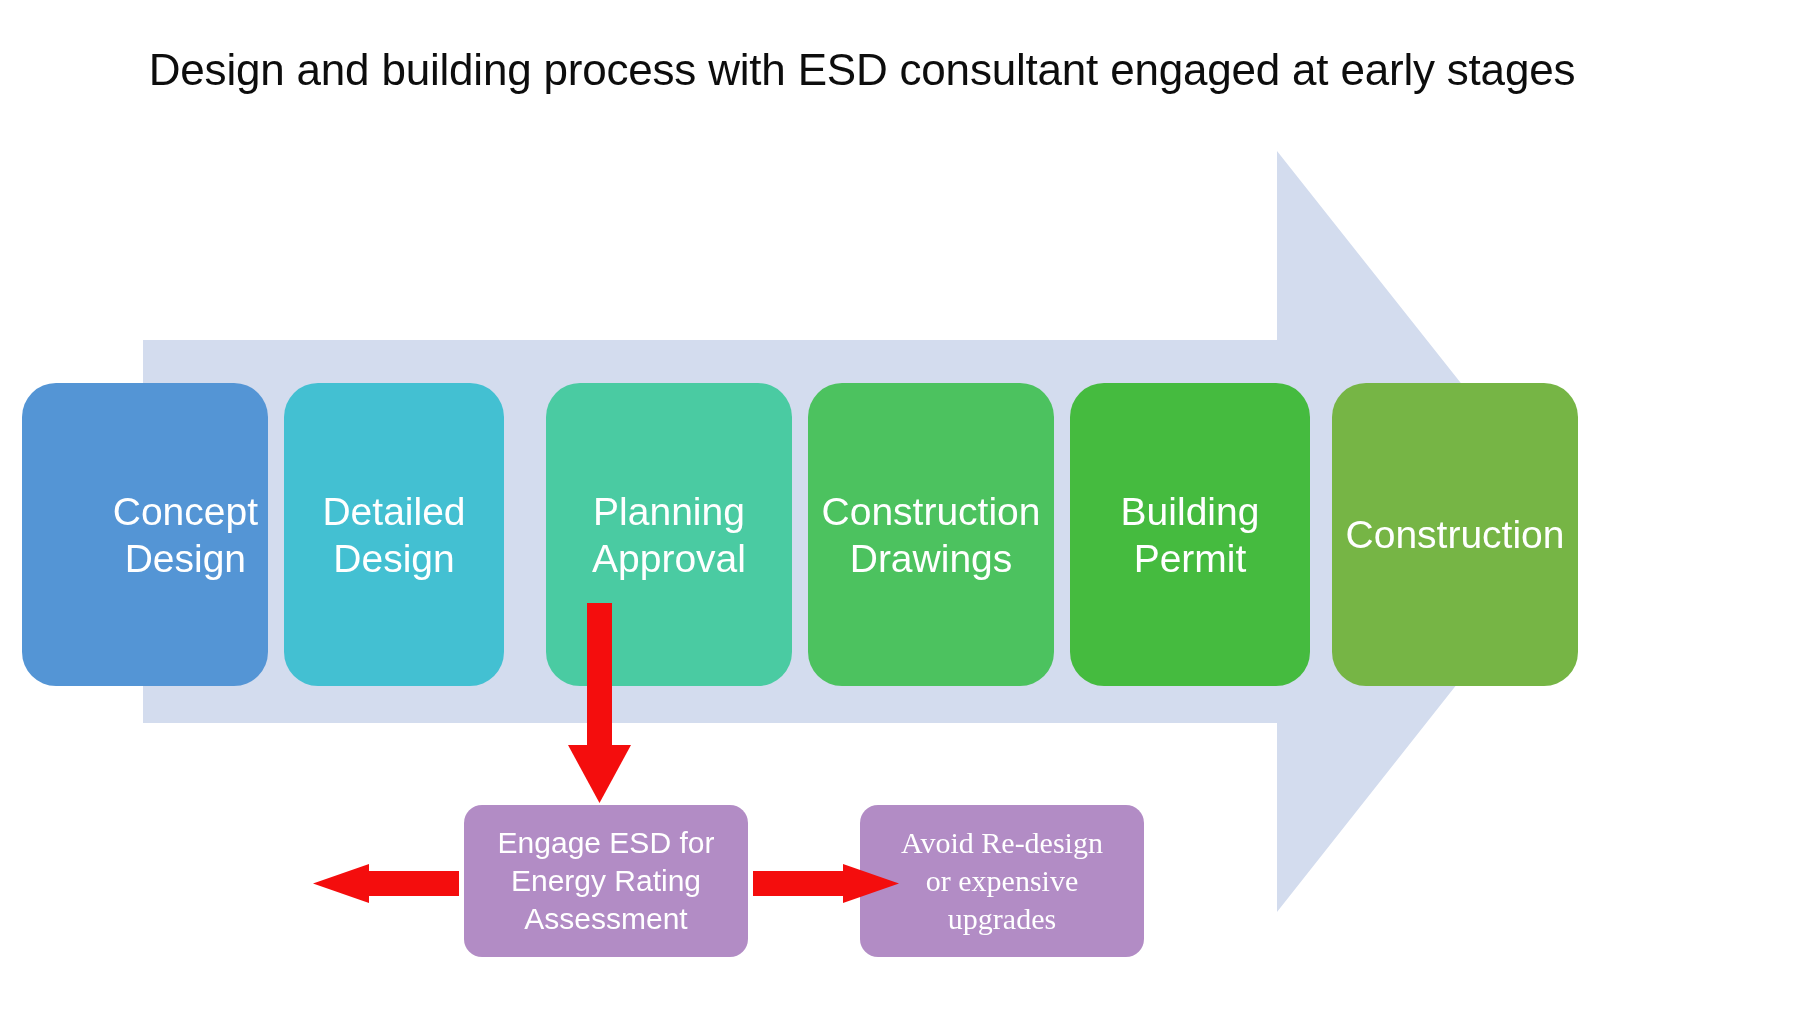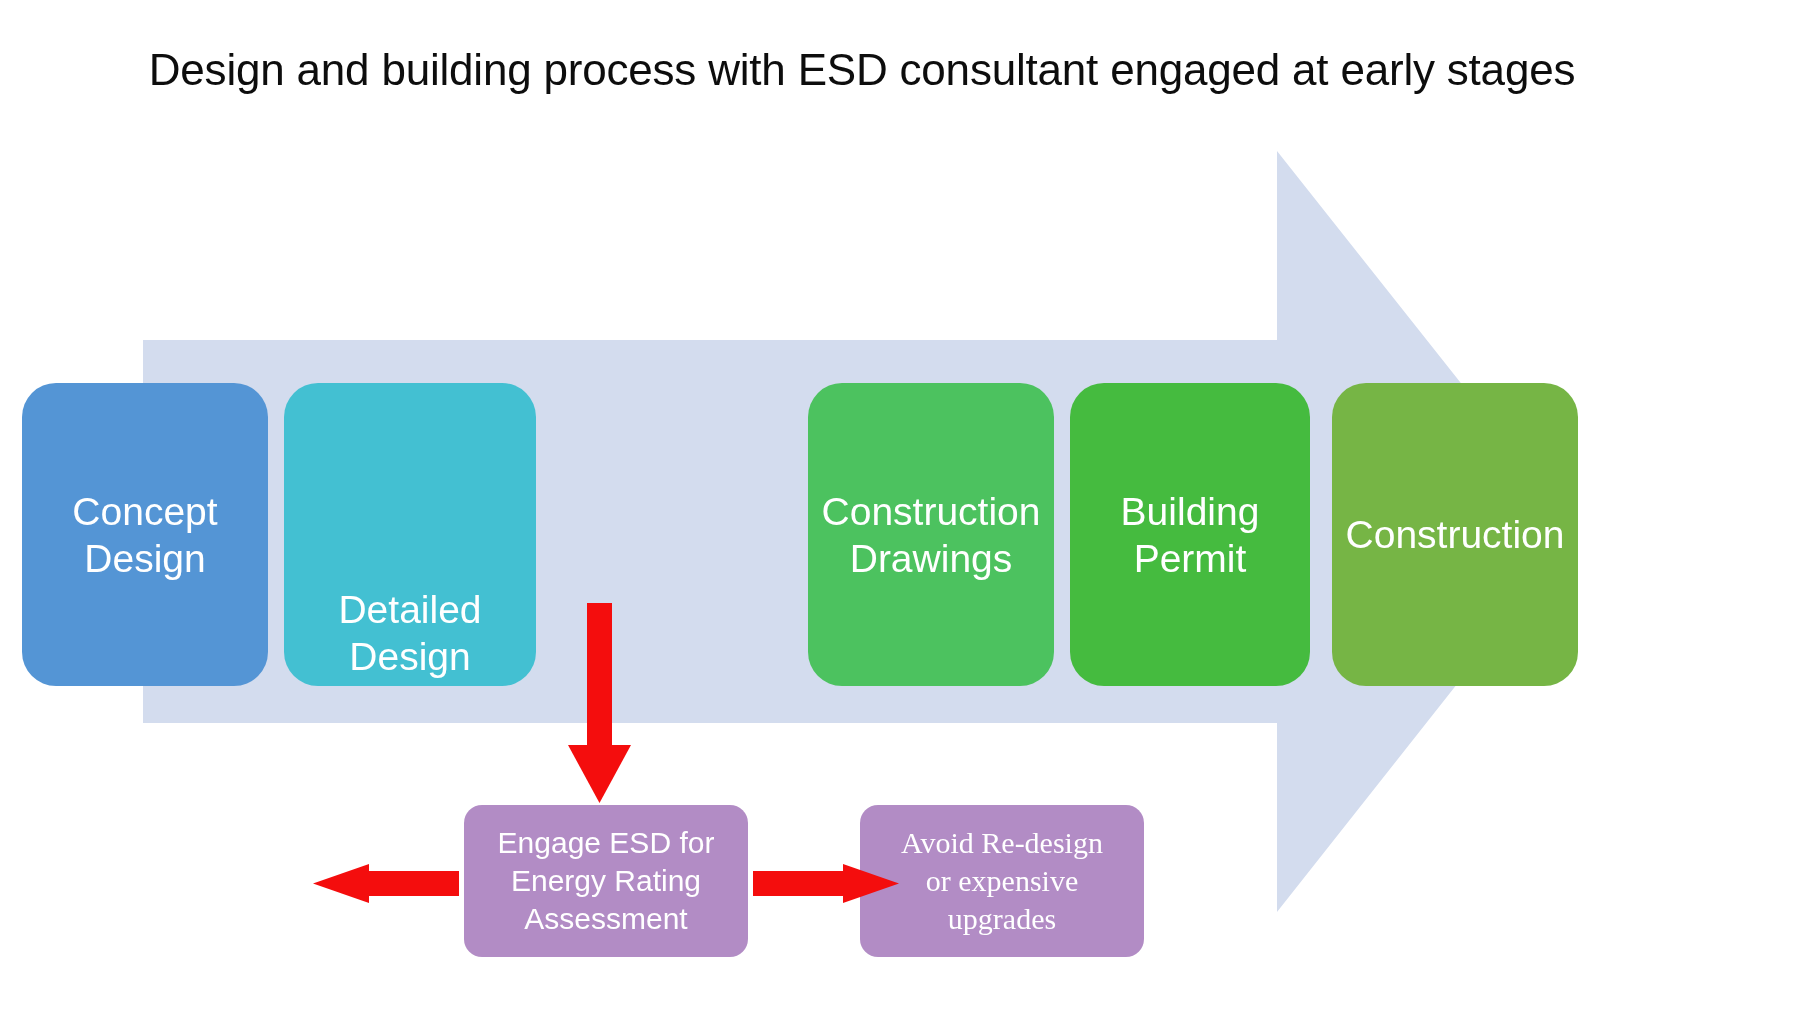--- a/index.html
+++ b/index.html
@@ -98,30 +98,34 @@
 <body>
 
 <div id="canvas">
 
   <div id="diagram-title">Design and building process with ESD consultant engaged at early stages</div>
 
   <svg id="process-arrow-svg" viewBox="0 0 1800 1012" xmlns="http://www.w3.org/2000/svg">
     <polygon id="process-arrow-shape" points="143,340 1277,340 1277,151 1578,531 1277,912 1277,723 143,723" fill="#d3dcee"></polygon>
   </svg>
 
-  <div class="stage-box" style="left:22px; width:246px; background:#5495d5;">
+  <div class="stage-box" style="left:22px; width:246px; background:#5495d5;justify-content:flex-end;">
     <span class="stage-label">Concept
 Design</span>
   </div>
 
-  <div class="stage-box" style="left:284px; width:252px; background:#43c0d2;align-items:flex-end;">
+  <div class="stage-box" style="left:284px; width:220px; background:#43c0d2;">
     <span class="stage-label">Detailed
 Design</span>
   </div>
 
+  <div class="stage-box" style="left:546px; width:246px; background:#4acba2;">
+    <span class="stage-label">Planning
+Approval</span>
+  </div>
 
   <div class="stage-box" style="left:808px; width:246px; background:#4cc25f;">
     <span class="stage-label">Construction
 Drawings</span>
   </div>
 
   <div class="stage-box" style="left:1070px; width:240px; background:#45bb3f;">
     <span class="stage-label">Building
 Permit</span>
   </div>

